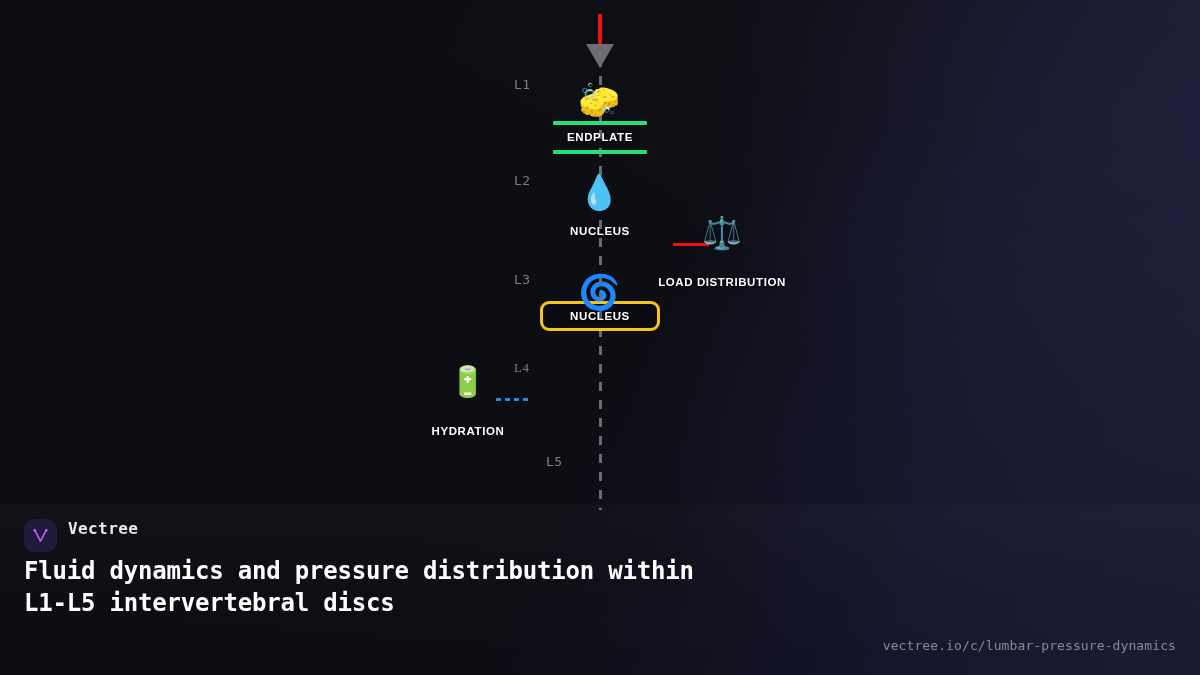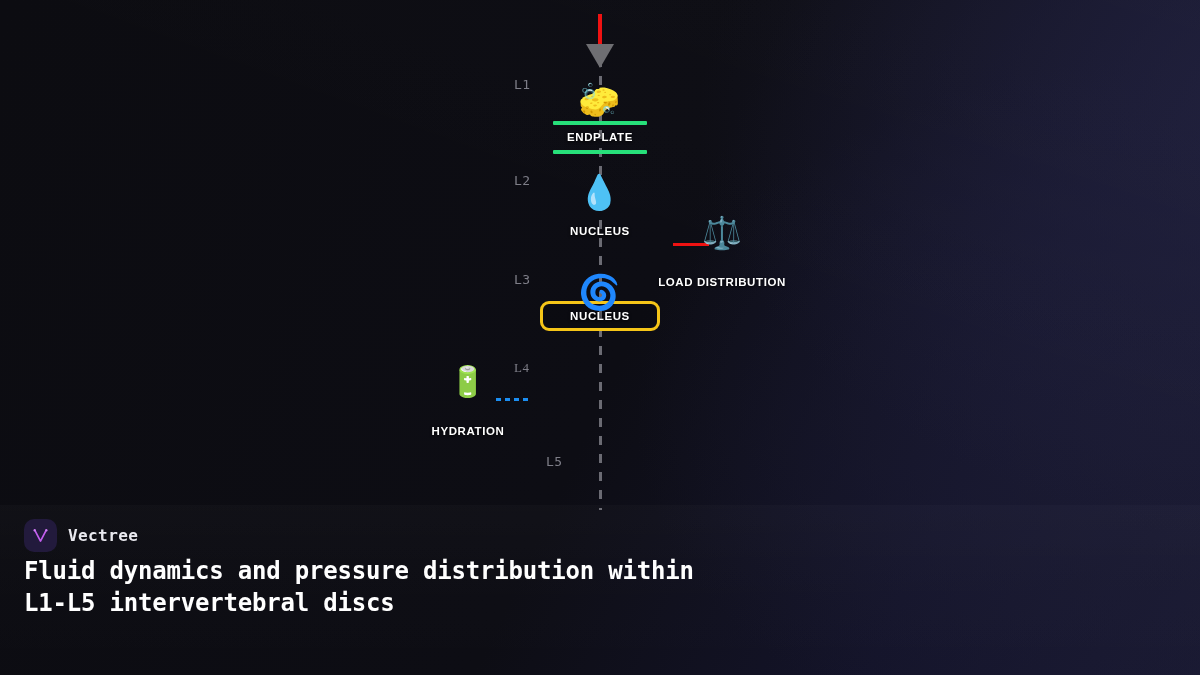--- a/index.html
+++ b/index.html
@@ -134,21 +134,21 @@
 
   
   #footer {
     position:absolute;
     left:0; right:0; bottom:0;
     height:170px;
     background:linear-gradient(180deg, rgba(255,255,255,0.018) 0%, rgba(255,255,255,0.006) 40%, rgba(255,255,255,0) 100%);
   }
   #brand-row {
     position:absolute; left:24px; top:14px;
-    display:flex; align-items:center; gap:11px;
+    display:flex; align-items:flex-start; gap:11px;
   }
   #brand-logo {
     width:33px; height:33px;
     border-radius:10px;
     background:#221a3c;
     display:flex; align-items:center; justify-content:center;
     flex:none;
   }
   #brand-name {
     font-family:"DejaVu Sans Mono", monospace;
@@ -231,14 +231,15 @@
         <path d="M5.4 6.6 L12 19 L18.6 6.6" fill="none" stroke="#c45ef0" stroke-width="2.1" stroke-linecap="round" stroke-linejoin="round"></path>
         <circle cx="4.7" cy="5.4" r="1.5" fill="#d07bf5"></circle>
         <circle cx="19.3" cy="5.4" r="1.5" fill="#d07bf5"></circle>
       </svg>
     </div>
     <div id="brand-name">Vectree</div>
   </div>
 
   <div id="headline">Fluid dynamics and pressure distribution within L1-L5 intervertebral discs</div>
 
+  <div id="footer-url">vectree.io/c/lumbar-pressure-dynamics</div>
 
 </div>
 
 </body></html>

